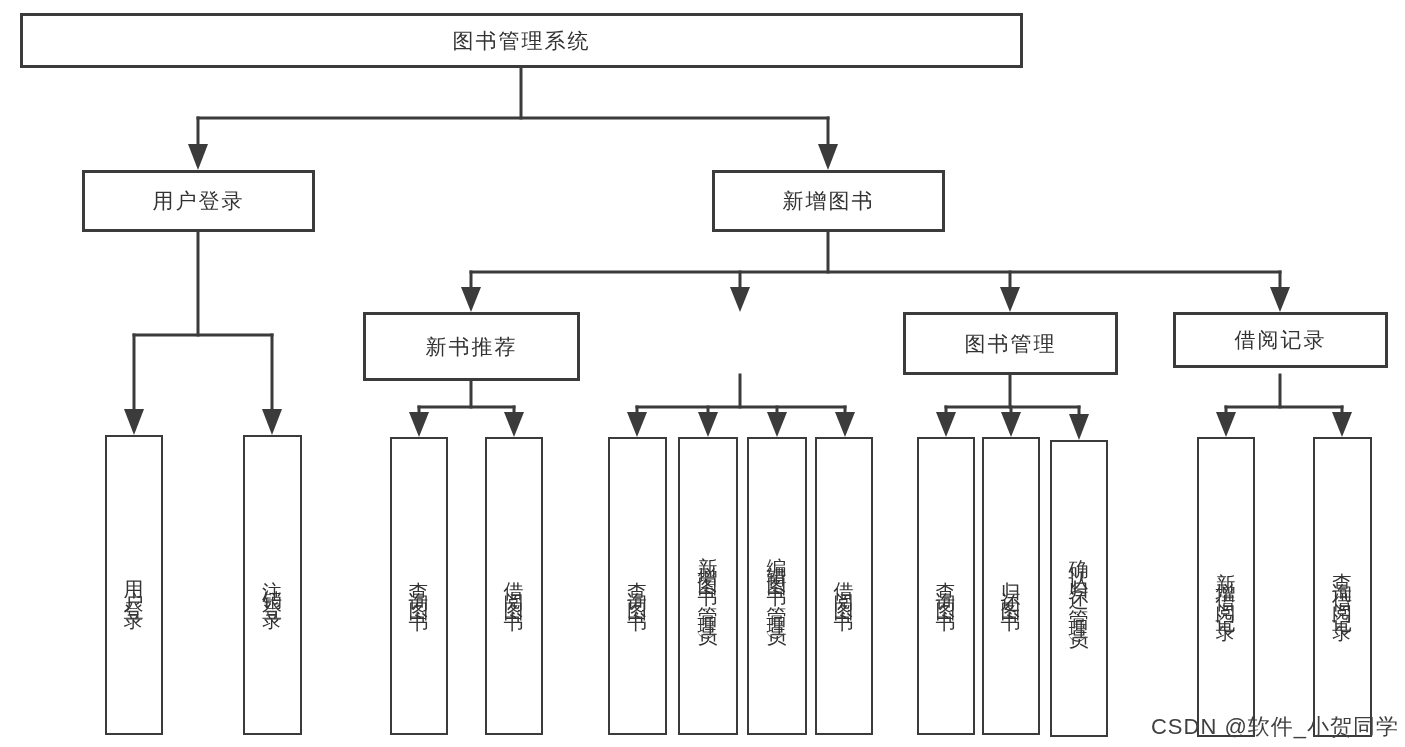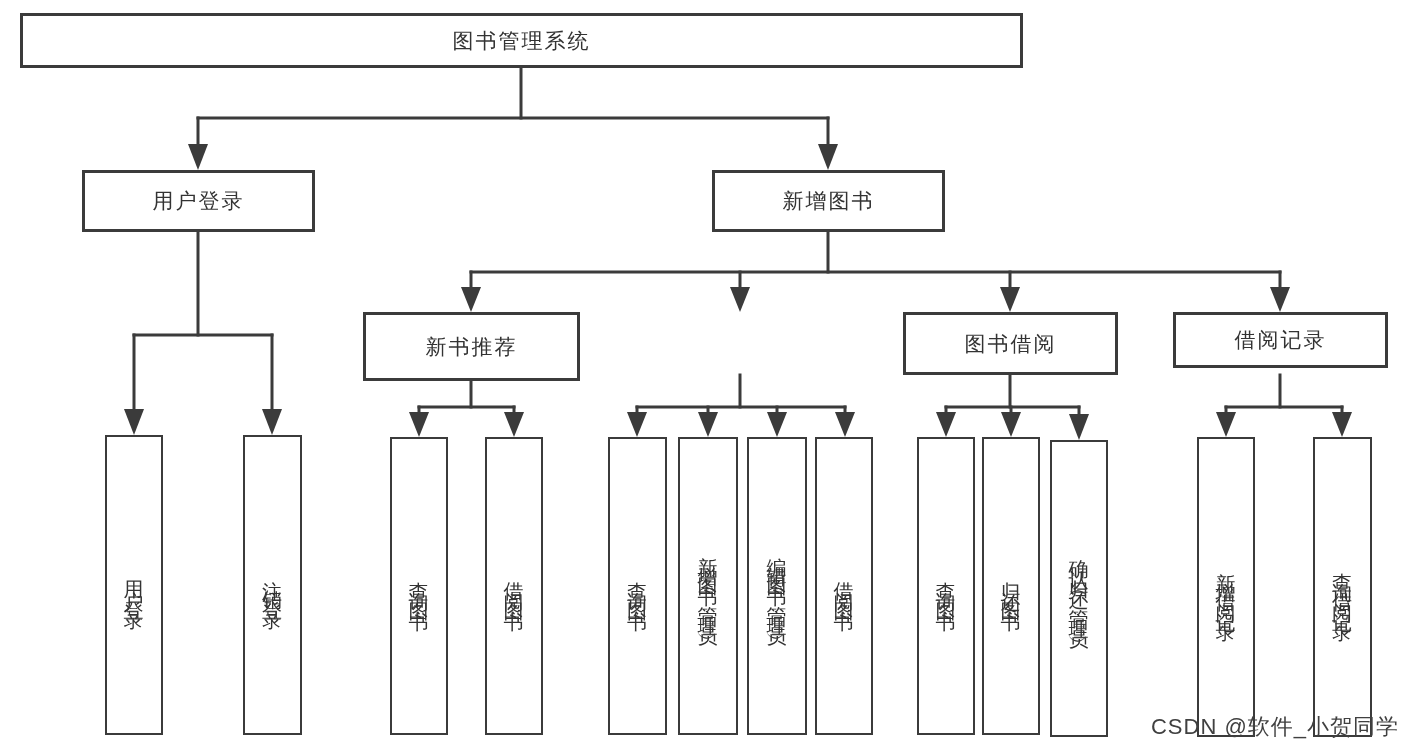--- a/index.html
+++ b/index.html
@@ -127,21 +127,21 @@
     <span class="lbl">用户登录</span>
   </div>
   <div class="box lvl" style="left:712px;top:170px;width:233px;height:62px">
     <span class="lbl">新增图书</span>
   </div>
 
   <div class="box lvl" style="left:363px;top:312px;width:217px;height:69px">
     <span class="lbl">新书推荐</span>
   </div>
   <div class="box lvl" style="left:903px;top:312px;width:215px;height:63px">
-    <span class="lbl">图书借阅</span>
+    <span class="lbl">图书管理</span>
   </div>
   <div class="box lvl" style="left:1173px;top:312px;width:215px;height:56px">
     <span class="lbl">借阅记录</span>
   </div>
 
   <div class="box leaf" style="left:105px;top:435px;width:58px;height:300px">
     <span class="lbl">用户登录</span>
   </div>
   <div class="box leaf" style="left:243px;top:435px;width:59px;height:300px">
     <span class="lbl">注销登录</span>

